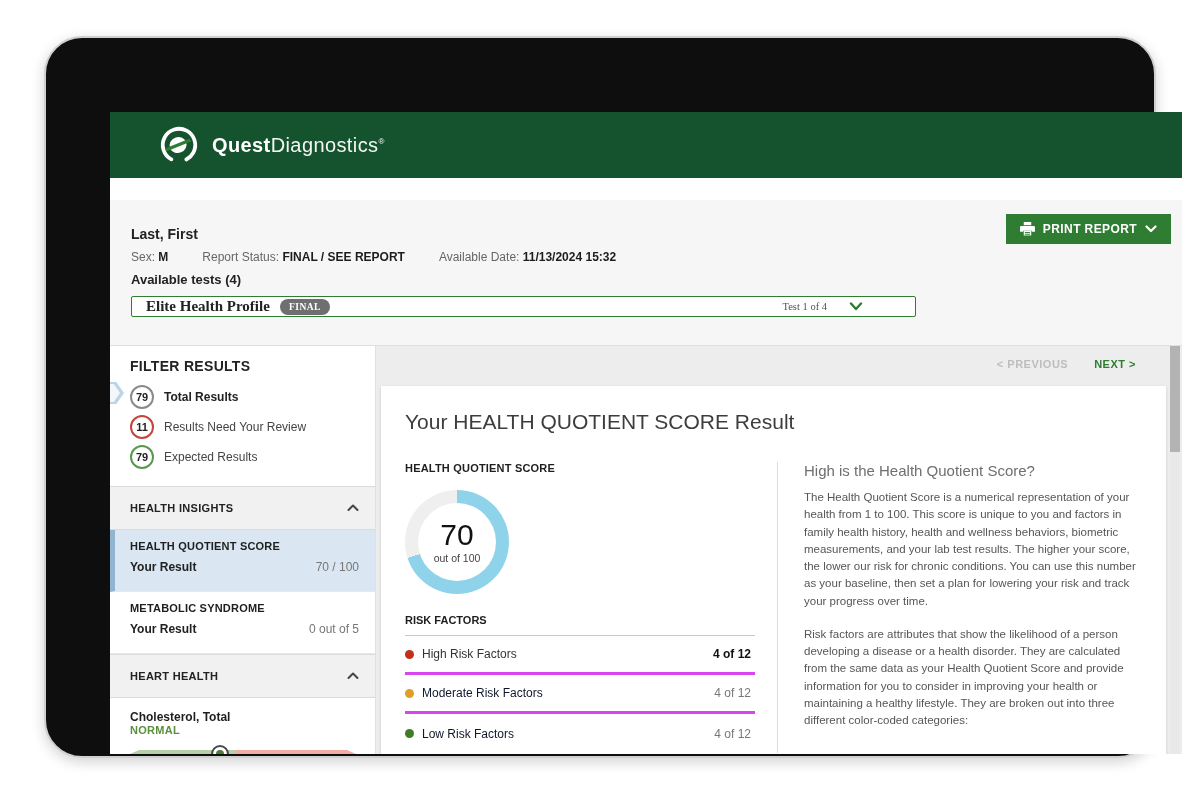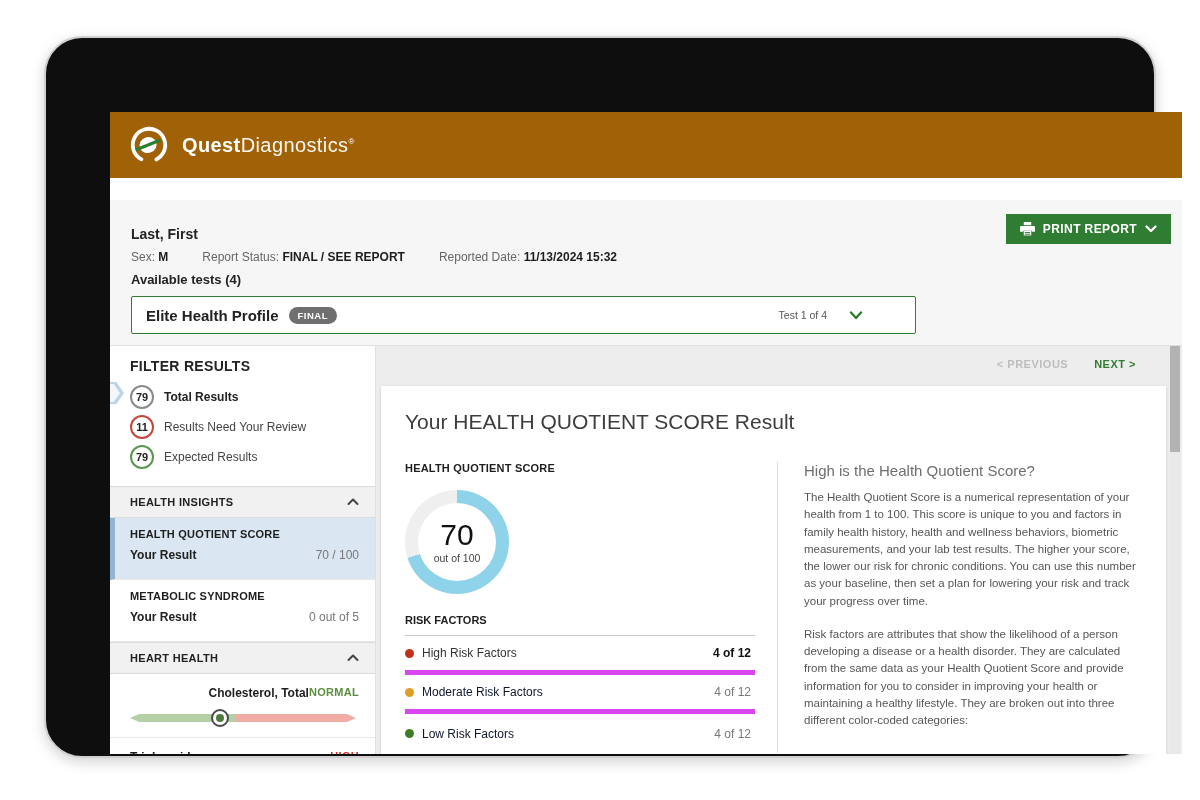--- a/index.html
+++ b/index.html
@@ -6,22 +6,22 @@
   html,body { width:1200px; height:800px; background:#ffffff; font-family:"Liberation Sans","DejaVu Sans",sans-serif; overflow:hidden; }
 
   
   .tablet { position:absolute; left:44px; top:36px; width:1112px; height:722px;
             background:#0e0e0f; border-radius:38px; border:2px solid #cfcfcf;
             box-shadow:0 4px 14px rgba(0,0,0,.18); }
   .screen { position:absolute; left:64px; top:74px; width:1072px; height:642px;
             background:#ffffff; overflow:hidden; }
 
   
-  .app-header { position:absolute; left:0; top:0; width:100%; height:66px; background:#a16207;
-                display:flex; align-items:center; padding-left:18px; }
+  .app-header { position:absolute; left:0; top:0; width:100%; height:66px; background:#14532d;
+                display:flex; align-items:center; padding-left:48px; }
   .brand { display:flex; align-items:center; gap:12px; color:#fff; }
   .brand-text { font-size:20px; letter-spacing:.4px; }
   .brand-text b { font-weight:700; }
   .brand-text .light { font-weight:400; opacity:.95; }
   .brand-text sup { font-size:8px; vertical-align:super; }
 
   .white-strip { position:absolute; left:0; top:66px; width:100%; height:22px; background:#ffffff; }
 
   
   .patient-area { position:absolute; left:0; top:88px; width:100%; height:146px; background:#F6F6F6;
@@ -29,23 +29,23 @@
   .patient-name { position:absolute; left:21px; top:26px; font-size:14px; font-weight:700; color:#222; }
   .patient-row { position:absolute; left:21px; top:50px; font-size:12px; color:#666; display:flex; gap:34px; }
   .patient-row b { color:#1d1d1d; font-weight:700; }
   .available-tests { position:absolute; left:21px; top:72px; font-size:13px; font-weight:700; color:#222; }
 
   .print-btn { position:absolute; right:11px; top:14px; height:30px; background:#2F7D32; color:#fff;
                border:none; border-radius:0; display:flex; align-items:center; gap:8px;
                padding:0 14px; font-size:12px; font-weight:700; letter-spacing:.4px; cursor:pointer;
                font-family:inherit; }
 
-  .test-selector { position:absolute; left:21px; top:96px; width:785px; height:38px; background:#fff;
+  .test-selector { position:absolute; left:21px; top:96px; width:785px; height:21px; background:#fff;
                    border:1px solid #2F7D32; border-radius:2px; display:flex; align-items:center;
-                   padding:0 14px; cursor:pointer; }
+                   padding:0 14px; cursor:pointer;font-family:Liberation Serif, serif; }
   .test-name { font-size:15px; font-weight:700; color:#222; }
   .final-badge { margin-left:10px; background:#6F6F6F; color:#fff; font-size:9.5px; font-weight:700;
                  letter-spacing:.5px; border-radius:9px; padding:3px 9px; }
   .selector-right { margin-left:auto; display:flex; align-items:center; gap:22px; padding-right:38px; }
   .test-position { font-size:10.5px; color:#555; }
 
   
   .content-bg { position:absolute; left:0; top:234px; width:100%; height:408px; background:#EDEDED; }
 
   
@@ -55,33 +55,33 @@
   .filter-row { display:flex; align-items:center; gap:10px; padding:3px 0 3px 20px; cursor:pointer; }
   .count-circle { width:24px; height:24px; border:2px solid #8A8A8A; border-radius:50%; background:#fff;
                   display:flex; align-items:center; justify-content:center; font-size:11px; font-weight:700; color:#222; flex:0 0 auto; }
   .filter-label { font-size:12px; color:#444; }
   .filter-row.first .filter-label { font-weight:700; color:#222; }
   .flag-marker { position:absolute; left:-3px; top:36px; width:17px; height:22px;
                  background:#BCD4E6; clip-path:polygon(0 0,55% 0,100% 50%,55% 100%,0 100%); }
   .flag-marker::after { content:""; position:absolute; left:0; top:2px; width:13px; height:18px;
                  background:#F2F7FB; clip-path:polygon(0 0,52% 0,100% 50%,52% 100%,0 100%); }
 
-  .section-header { position:relative; height:32px; background:#F1F1F1; border-top:1px solid #DBDBDB;
+  .section-header { position:relative; height:44px; background:#F1F1F1; border-top:1px solid #DBDBDB;
                     border-bottom:1px solid #DBDBDB; display:flex; align-items:center;
                     justify-content:space-between; padding:0 16px 0 20px; cursor:pointer; }
   .section-header span { font-size:11px; font-weight:700; color:#222; letter-spacing:.3px; }
   .side-item { position:relative; padding:10px 16px 0 20px; height:62px; border-bottom:1px solid #E8E8E8; cursor:pointer; background:#fff; }
   .side-item.selected { background:#DAE6F1; border-left:5px solid #91B4D0; padding-left:15px; }
   .side-item-title { font-size:11px; font-weight:700; color:#1e1e1e; letter-spacing:.2px; }
   .side-item-row { display:flex; justify-content:space-between; margin-top:8px; }
   .side-item-row .rl { font-size:12px; font-weight:700; color:#222; }
   .side-item-row .rv { font-size:12px; color:#777; }
 
   .chol-item { position:relative; padding:12px 16px 0 20px; height:64px; border-bottom:1px solid #E8E8E8; cursor:pointer; }
-  .chol-head { display:flex; justify-content:flex-end; }
+  .chol-head { display:flex; justify-content:center;flex-direction:column; }
   .chol-label { font-size:12px; font-weight:700; color:#1e1e1e; }
   .status-text { font-size:11px; font-weight:700; letter-spacing:.3px; }
   .gauge-wrap { position:relative; margin-top:14px; width:226px; height:8px; }
   .gauge-bar { width:100%; height:100%;
                clip-path:polygon(0 50%,4% 0,96% 0,100% 50%,96% 100%,4% 100%); }
   .gauge-marker { position:absolute; top:50%; width:18px; height:18px; border:2px solid #4A4A4A;
                   border-radius:50%; background:#fff; transform:translate(-50%,-50%);
                   display:flex; align-items:center; justify-content:center; }
   .gauge-marker i { width:8px; height:8px; border-radius:50%; display:block; }
   .trig-item { padding:12px 16px 0 20px; display:flex; justify-content:space-between; cursor:pointer; }
@@ -102,21 +102,21 @@
 
   .score-heading { font-size:11px; font-weight:700; color:#1e1e1e; letter-spacing:.2px; }
   .donut { position:relative; width:104px; height:104px; border-radius:50%; margin-top:16px; }
   .donut-hole { position:absolute; left:13px; top:13px; width:78px; height:78px; border-radius:50%;
                 background:#fff; display:flex; flex-direction:column; align-items:center; justify-content:center; }
   .donut-score { font-size:30px; font-weight:400; color:#111; line-height:1; }
   .donut-caption { font-size:10.5px; color:#444; margin-top:2px; }
 
   .risk-heading { margin-top:20px; padding-bottom:9px; border-bottom:1px solid #C9C9C9;
                   font-size:11px; font-weight:700; color:#1e1e1e; }
-  .risk-row { display:flex; align-items:center; height:39px; border-bottom:5px solid #d946ef; }
+  .risk-row { display:flex; align-items:center; height:39px; border-bottom:3px solid #d946ef; }
   .risk-row:last-child { border-bottom:none; }
   .risk-dot { width:9px; height:9px; border-radius:50%; margin-right:8px; flex:0 0 auto; }
   .risk-label { font-size:12px; color:#0f172a; }
   .risk-value { margin-left:auto; font-size:12px; color:#777; padding-right:4px; }
   .risk-row.emph .risk-label { color:#333; }
   .risk-row.emph .risk-value { font-weight:700; color:#111; }
 
   .art-h { font-size:15px; font-weight:400; color:#6F6F6F; margin-bottom:10px; }
   .art-p { font-size:11.5px; color:#565656; line-height:1.5; margin-bottom:16px; }
 
@@ -144,21 +144,21 @@
         </div>
       </div>
     </div>
     <div class="white-strip"></div>
 
     <div class="patient-area">
       <div class="patient-name">Last, First</div>
       <div class="patient-row">
         <span><span>Sex:</span> <b>M</b></span>
         <span><span>Report Status:</span> <b>FINAL / SEE REPORT</b></span>
-        <span><span>Reported Date:</span> <b>11/13/2024 15:32</b></span>
+        <span><span>Available Date:</span> <b>11/13/2024 15:32</b></span>
       </div>
       <div class="available-tests">Available tests (4)</div>
 
       <button class="print-btn">
         <svg width="15" height="14" viewBox="0 0 16 15">
           <rect x="4" y="0" width="8" height="3.4" fill="#ffffff"></rect>
           <path d="M1.4 4.4h13.2c.8 0 1.4.6 1.4 1.4v4.6h-3.4v-1H3.4v1H0V5.8c0-.8.6-1.4 1.4-1.4z" fill="#ffffff"></path>
           <rect x="4" y="9.6" width="8" height="4.8" fill="#ffffff"></rect>
           <rect x="5.2" y="10.8" width="5.6" height="1" fill="#2F7D32"></rect>
           <rect x="5.2" y="12.6" width="5.6" height="1" fill="#2F7D32"></rect>

